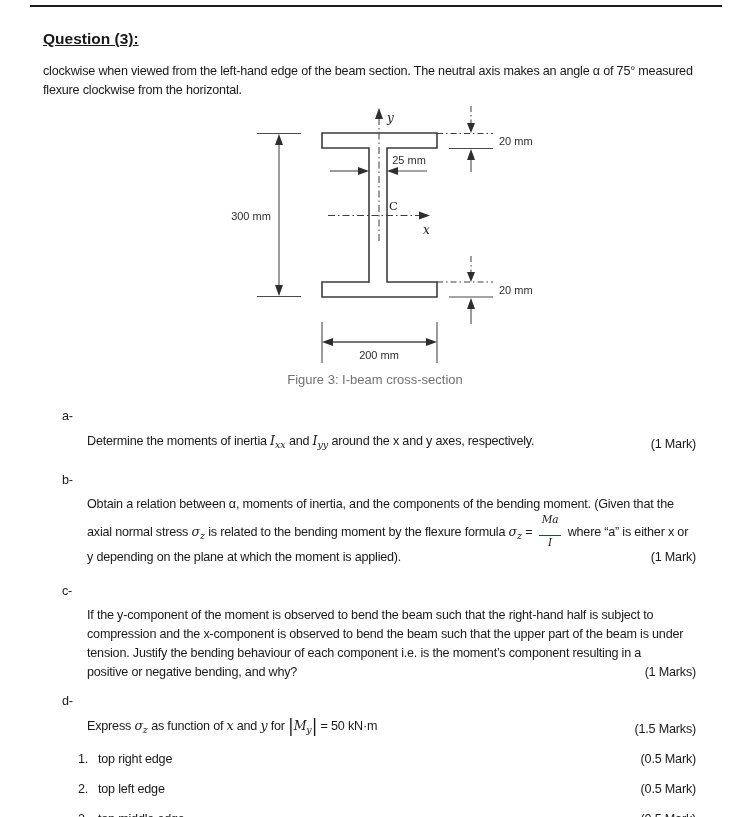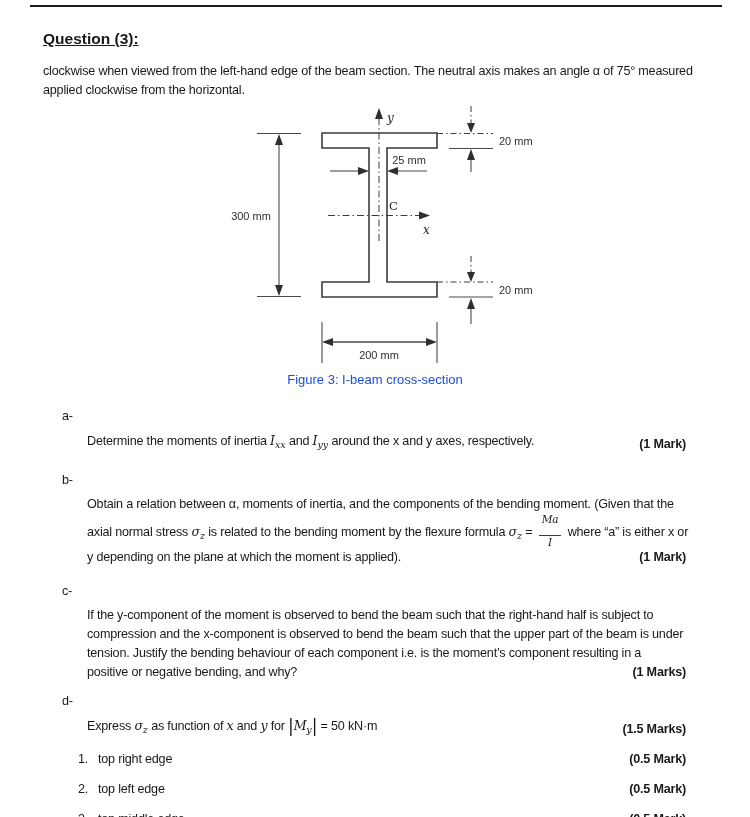--- a/index.html
+++ b/index.html
@@ -7,26 +7,26 @@
   .top-rule{position:absolute;top:5px;left:30px;width:692px;border-top:2px solid #1c1c1c;}
   main{padding:30px 43px 0;}
   .title{font-size:15.5px;font-weight:700;text-decoration:underline;margin:0;}
   .intro{margin-top:14px;font-size:12.6px;line-height:19px;letter-spacing:-0.2px;}
   .intro div{white-space:nowrap;}
   .figure{position:relative;height:301px;margin-left:-43px;width:750px;}
   .figure svg{position:absolute;top:0;left:0;}
   svg text{font-family:"Liberation Sans",sans-serif;font-size:11px;fill:#2e2e2e;}
   svg text.serifit{font-family:"DejaVu Serif",serif;font-style:italic;font-size:12px;fill:#222;}
   svg text.serifup{font-family:"DejaVu Serif",serif;font-size:11.5px;fill:#222;}
-  .caption{position:absolute;top:272px;left:0;width:100%;text-align:center;font-size:13px;color:#1d4ed8;}
+  .caption{position:absolute;top:272px;left:0;width:100%;text-align:center;font-size:13px;color:#737373;}
   .items{margin-left:19px;width:636px;font-size:12.6px;line-height:19px;letter-spacing:-0.2px;}
   .item{position:relative;}
   .item-label{display:inline-block;width:25px;vertical-align:top;}
   .item-body{display:inline-block;vertical-align:top;white-space:nowrap;max-width:585px;margin-top:24px;}
-  .item-marks{position:absolute;right:12px;bottom:0;font-weight:700;}
+  .item-marks{position:absolute;right:2px;bottom:0;font-weight:400;}
   .m{font-family:"DejaVu Serif",serif;font-style:italic;}
   .msub{font-family:"DejaVu Serif",serif;font-style:italic;font-size:9.5px;vertical-align:-3px;letter-spacing:0;}
   .bigbar{font-size:17px;vertical-align:-2px;font-family:"DejaVu Sans",sans-serif;}
   .frac{display:inline-block;text-align:center;vertical-align:-10px;line-height:1.05;margin:0 3px;font-family:"DejaVu Serif",serif;font-style:italic;}
   .frac .fn{display:block;font-size:10.5px;border-bottom:1px solid #14532d;padding:0 3px 10px;font-style:italic;}
   .frac .fd{display:block;font-size:10.5px;padding-top:1px;}
   .item-a{margin-top:6px;}
   .item-b{margin-top:17px;}
   .item-c{margin-top:15px;}
   .item-d{margin-top:10px;}
@@ -38,21 +38,21 @@
 </head>
 <body>
 
 <div class="top-rule"></div>
 
 <main>
   <h1 class="title">Question (3):</h1>
 
   <div class="intro">
     <div>clockwise when viewed from the left-hand edge of the beam section. The neutral axis makes an angle α of 75° measured</div>
-    <div>applied clockwise from the horizontal.</div>
+    <div>flexure clockwise from the horizontal.</div>
   </div>
 
   <div class="figure">
     <svg width="750" height="266" viewBox="0 0 750 266">
 
       <path d="M322,33 H437 V48 H387 V182 H437 V197 H322 V182 H369 V48 H322 Z" fill="none" stroke="#3d3d3d" stroke-width="1.6"></path>
 
       <line x1="379" y1="18" x2="379" y2="144" stroke="#3d3d3d" stroke-width="1" stroke-dasharray="7 3 1.5 3"></line>
       <polygon points="379,8 375,19 383,19" fill="#2e2e2e"></polygon>
       <text class="serifit" x="387" y="22">y</text>

